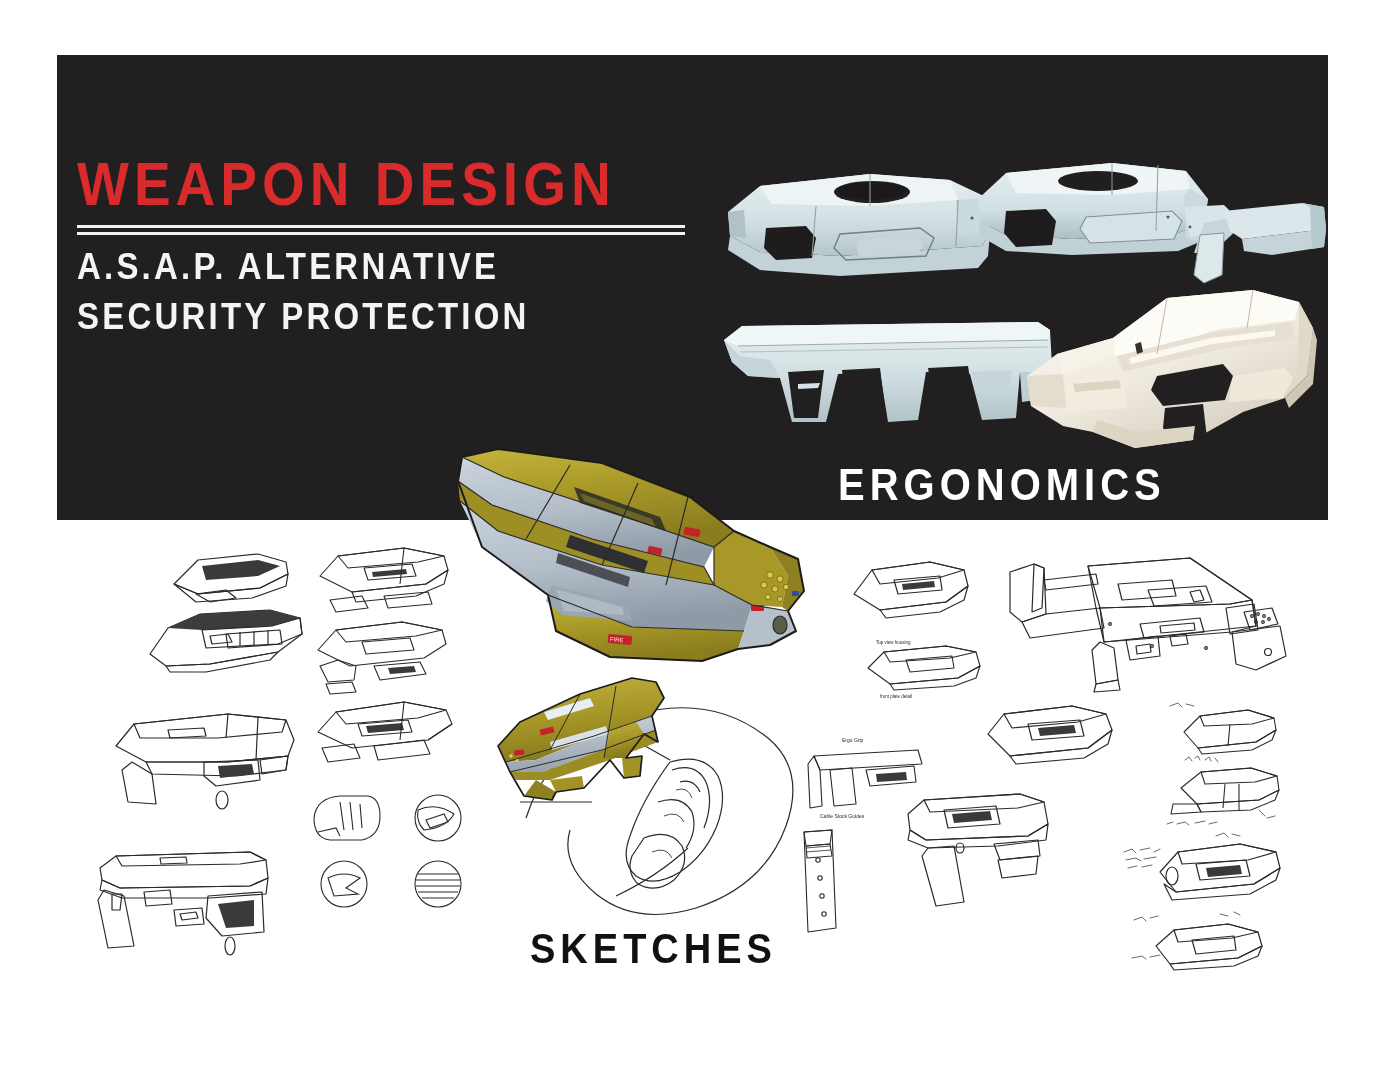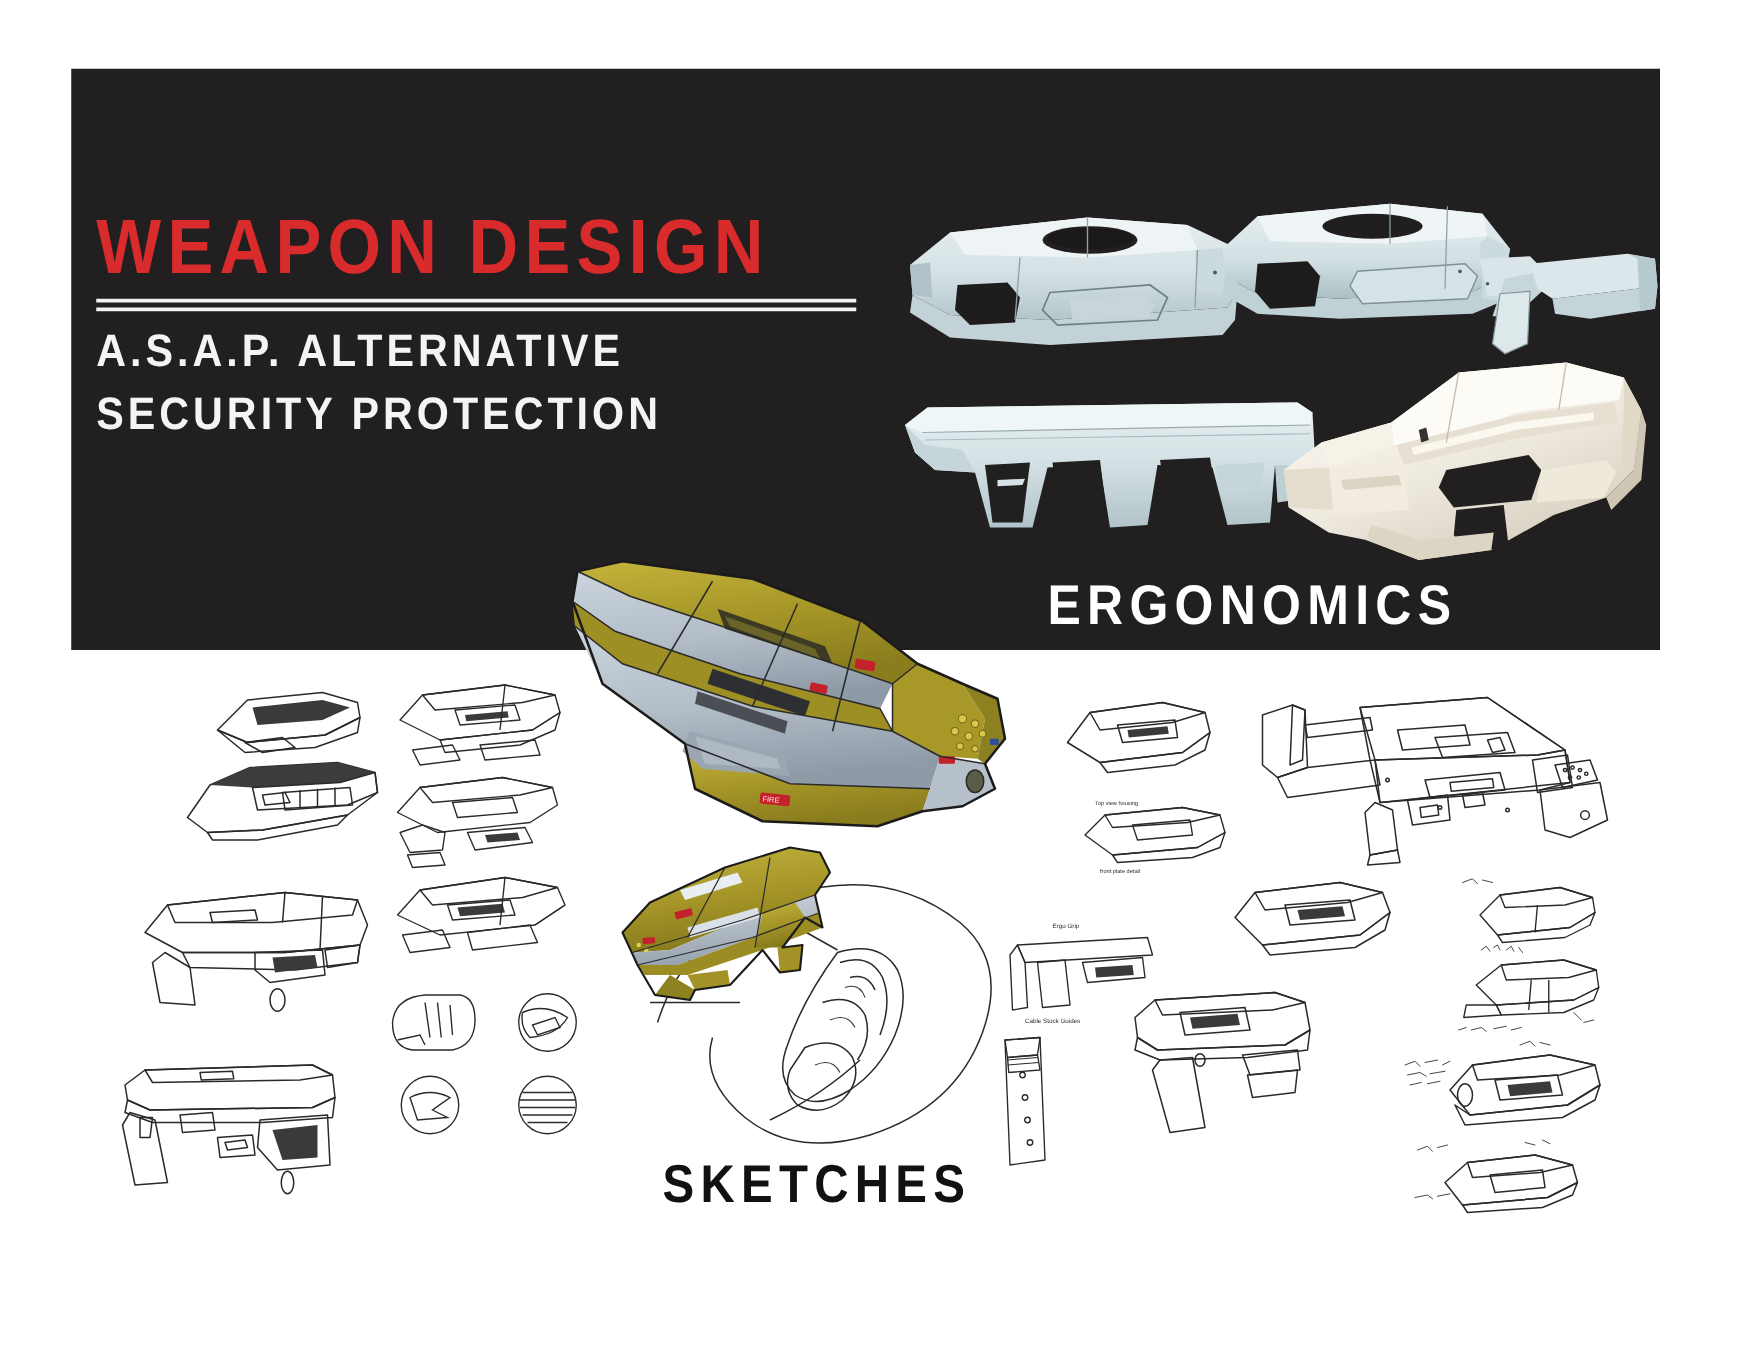--- a/index.html
+++ b/index.html
@@ -12,21 +12,21 @@
   #page{position:absolute;inset:0;background:#ffffff;}
 
   
   .banner{
     position:absolute;left:57px;top:55px;width:1271px;height:465px;
     background:#211f1f;overflow:hidden;
   }
   .banner-inner{position:absolute;inset:0;}
 
   
-  .titleblock{position:absolute;left:20px;top:110px;width:620px;}
+  .titleblock{position:absolute;left:20px;top:96px;width:620px;}
   .title-main{
     color:#d92b2b;font-size:55px;line-height:58px;font-weight:bold;
     letter-spacing:5px;white-space:nowrap;
     font-family:"Liberation Sans","DejaVu Sans",sans-serif;
     transform:scaleY(1.12);transform-origin:left top;
   }
   .rules{margin-top:16px;width:608px;}
   .rule{height:3px;background:#f2f2f2;}
   .rule.second{margin-top:4px;height:3px;}
   .title-sub{

